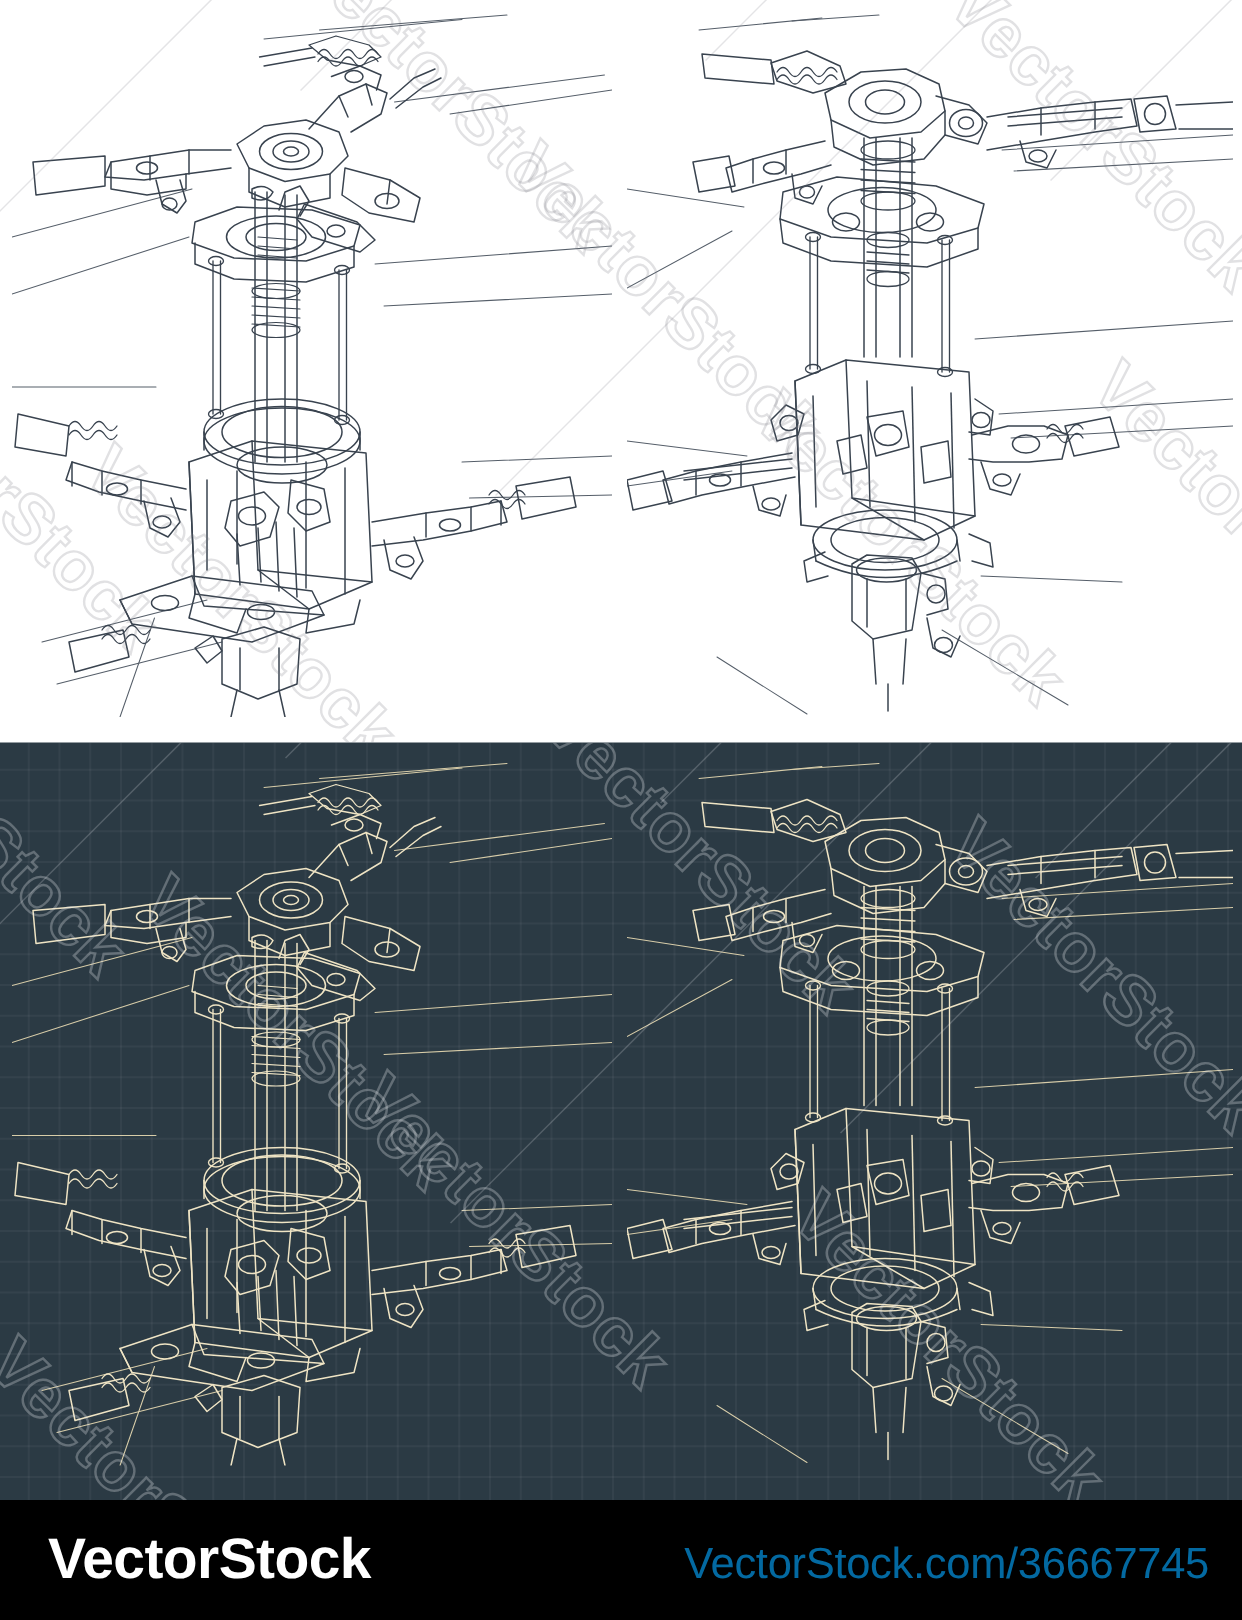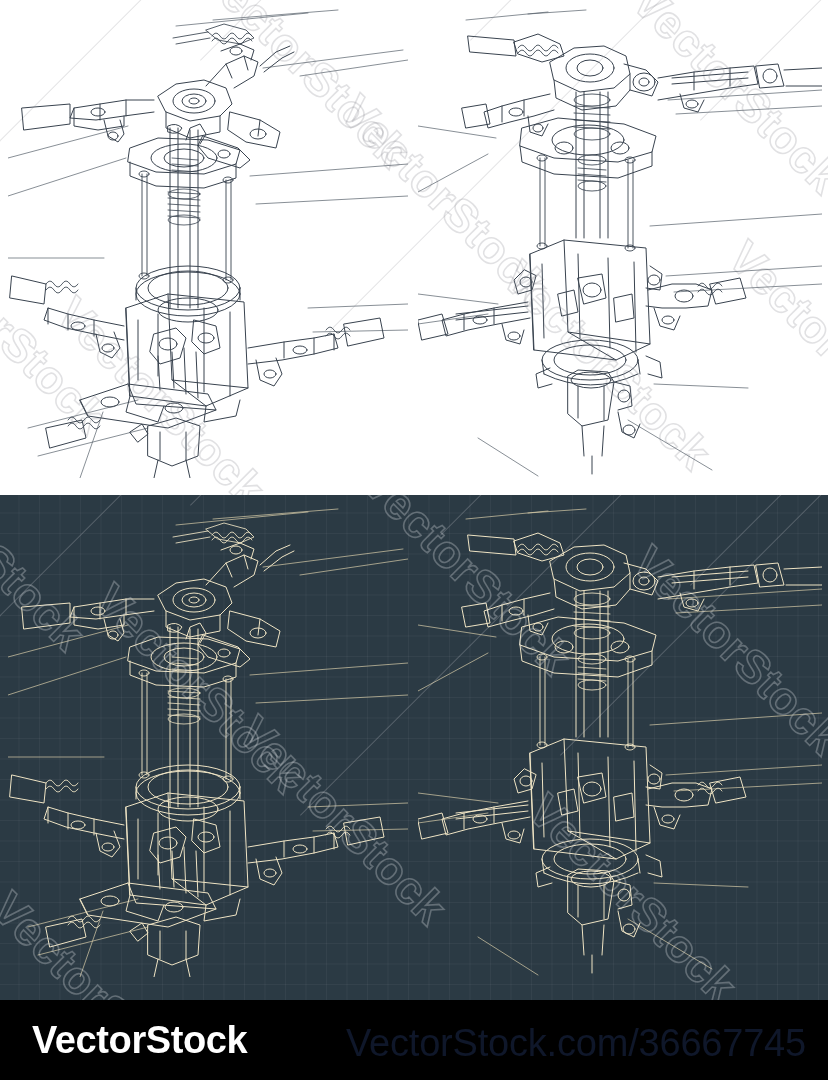--- a/index.html
+++ b/index.html
@@ -30,22 +30,22 @@
       transform-origin:left top;transform:rotate(45deg);}
   .wm-light{color:transparent;-webkit-text-stroke:1.6px rgba(120,120,128,.22);}
   .wm-dark{color:transparent;-webkit-text-stroke:1.6px rgba(230,232,236,.30);}
   .wm-diag{position:absolute;height:1px;width:1300px;transform-origin:left top;transform:rotate(-45deg);}
   .wm-diag-light{background:rgba(120,120,128,.20);}
   .wm-diag-dark{background:rgba(230,232,236,.22);}
 
   
   #footer-brand{position:absolute;left:32px;top:1018px;color:#fff;
       font-size:38px;font-weight:700;letter-spacing:-.4px;line-height:44px;}
-  #footer-url{position:absolute;right:22px;top:1026px;color:#0f172a;
-      font-size:38px;font-weight:400;letter-spacing:-.2px;line-height:34px;}
+  #footer-url{position:absolute;right:22px;top:1026px;color:#0369a1;
+      font-size:29px;font-weight:400;letter-spacing:-.2px;line-height:34px;}
 </style>
 </head>
 <body>
 
 <div id="stage">
 
   <div class="panel" id="light-panel">
 
     <div class="draw" style="left:8px;top:8px;">
       <svg width="400" height="470" viewBox="0 0 400 470">

